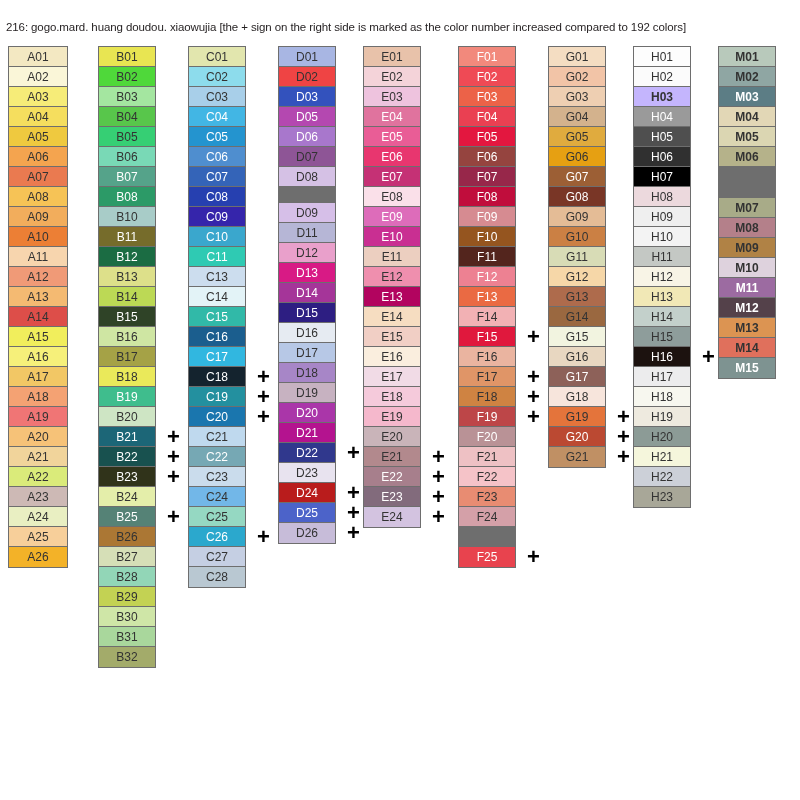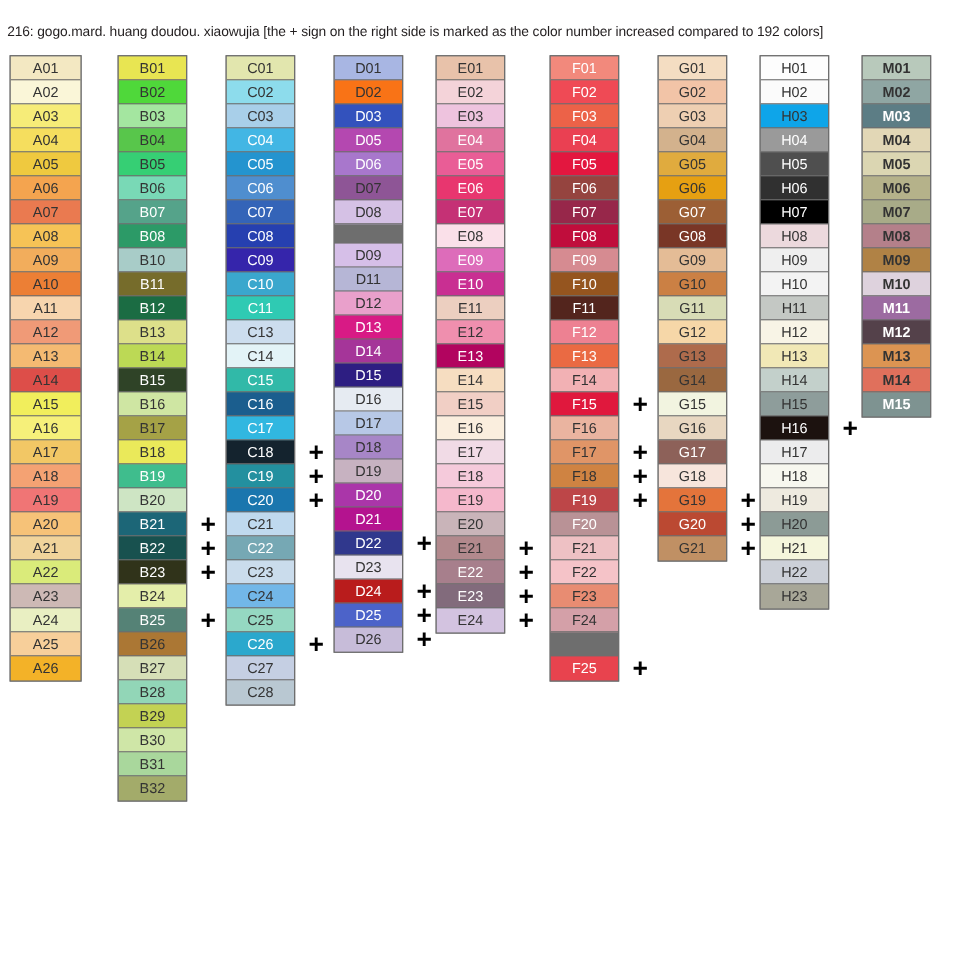--- a/index.html
+++ b/index.html
@@ -159,21 +159,21 @@
         <div class="swatch" style="background: rgb(114, 183, 232); color: rgb(51, 51, 51);">C24</div>
         <div class="swatch" style="background: rgb(149, 216, 194); color: rgb(51, 51, 51);">C25</div>
         <div class="swatch" style="background: rgb(43, 168, 205); color: rgb(255, 255, 255);">C26<span class="plus" style="left: 68px;">+</span></div>
         <div class="swatch" style="background: rgb(197, 207, 227); color: rgb(51, 51, 51);">C27</div>
         <div class="swatch" style="background: rgb(185, 200, 210); color: rgb(51, 51, 51);">C28</div>
       </div>
     </div>
     <div class="column" style="left: 278px; width: 58px;">
       <div class="swatch-stack">
         <div class="swatch" style="background: rgb(168, 182, 227); color: rgb(51, 51, 51);">D01</div>
-        <div class="swatch" style="background: #f97316; color: rgb(51, 51, 51);">D02</div>
+        <div class="swatch" style="background: #ef4444; color: rgb(51, 51, 51);">D02</div>
         <div class="swatch" style="background: rgb(51, 82, 189); color: rgb(255, 255, 255);">D03</div>
         <div class="swatch" style="background: rgb(180, 72, 176); color: rgb(255, 255, 255);">D05</div>
         <div class="swatch" style="background: rgb(168, 119, 204); color: rgb(255, 255, 255);">D06</div>
         <div class="swatch" style="background: rgb(142, 85, 150); color: rgb(51, 51, 51);">D07</div>
         <div class="swatch" style="background: rgb(213, 193, 229); color: rgb(51, 51, 51);">D08</div>
         <div class="swatch" style="background: rgb(214, 191, 232); color: rgb(51, 51, 51); margin-top: 16px;">D09</div>
         <div class="swatch" style="background: rgb(182, 182, 214); color: rgb(51, 51, 51);">D11</div>
         <div class="swatch" style="background: rgb(233, 160, 203); color: rgb(51, 51, 51);">D12</div>
         <div class="swatch" style="background: rgb(216, 26, 133); color: rgb(255, 255, 255);">D13</div>
         <div class="swatch" style="background: rgb(165, 53, 153); color: rgb(255, 255, 255);">D14</div>
@@ -270,21 +270,21 @@
         <div class="swatch" style="background: rgb(247, 229, 220); color: rgb(51, 51, 51);">G18</div>
         <div class="swatch" style="background: rgb(228, 116, 59); color: rgb(51, 51, 51);">G19<span class="plus" style="left: 68px;">+</span></div>
         <div class="swatch" style="background: rgb(187, 73, 50); color: rgb(255, 255, 255);">G20<span class="plus" style="left: 68px;">+</span></div>
         <div class="swatch" style="background: rgb(192, 144, 100); color: rgb(51, 51, 51);">G21<span class="plus" style="left: 68px;">+</span></div>
       </div>
     </div>
     <div class="column" style="left: 633px; width: 58px;">
       <div class="swatch-stack">
         <div class="swatch" style="background: rgb(253, 253, 253); color: rgb(51, 51, 51);">H01</div>
         <div class="swatch" style="background: rgb(251, 251, 251); color: rgb(51, 51, 51);">H02</div>
-        <div class="swatch" style="background: #0ea5e9; color: rgb(51, 51, 51);">H03</div>
+        <div class="swatch" style="background: #c4b5fd; color: rgb(51, 51, 51); font-weight: bold;">H03</div>
         <div class="swatch" style="background: rgb(154, 154, 154); color: rgb(255, 255, 255);">H04</div>
         <div class="swatch" style="background: rgb(79, 79, 79); color: rgb(255, 255, 255);">H05</div>
         <div class="swatch" style="background: rgb(48, 48, 48); color: rgb(255, 255, 255);">H06</div>
         <div class="swatch" style="background: rgb(0, 0, 0); color: rgb(255, 255, 255);">H07</div>
         <div class="swatch" style="background: rgb(236, 217, 221); color: rgb(51, 51, 51);">H08</div>
         <div class="swatch" style="background: rgb(239, 239, 239); color: rgb(51, 51, 51);">H09</div>
         <div class="swatch" style="background: rgb(243, 243, 243); color: rgb(51, 51, 51);">H10</div>
         <div class="swatch" style="background: rgb(196, 200, 196); color: rgb(51, 51, 51);">H11</div>
         <div class="swatch" style="background: rgb(248, 244, 230); color: rgb(51, 51, 51);">H12</div>
         <div class="swatch" style="background: rgb(241, 232, 182); color: rgb(51, 51, 51);">H13</div>
@@ -301,21 +301,21 @@
       </div>
     </div>
     <div class="column" style="left: 718px; width: 58px; font-weight: bold;">
       <div class="swatch-stack">
         <div class="swatch" style="background: rgb(184, 201, 187); color: rgb(51, 51, 51);">M01</div>
         <div class="swatch" style="background: rgb(143, 166, 163); color: rgb(51, 51, 51);">M02</div>
         <div class="swatch" style="background: rgb(92, 125, 133); color: rgb(255, 255, 255);">M03</div>
         <div class="swatch" style="background: rgb(226, 215, 182); color: rgb(51, 51, 51);">M04</div>
         <div class="swatch" style="background: rgb(219, 214, 178); color: rgb(51, 51, 51);">M05</div>
         <div class="swatch" style="background: rgb(181, 178, 138); color: rgb(51, 51, 51);">M06</div>
-        <div class="swatch" style="background: rgb(168, 171, 136); color: rgb(51, 51, 51);">M07</div>
+        <div class="swatch" style="background: rgb(168, 171, 136); color: rgb(51, 51, 51); margin-top: 31px;">M07</div>
         <div class="swatch" style="background: rgb(180, 128, 138); color: rgb(51, 51, 51);">M08</div>
         <div class="swatch" style="background: rgb(176, 130, 69); color: rgb(51, 51, 51);">M09</div>
         <div class="swatch" style="background: rgb(222, 210, 221); color: rgb(51, 51, 51);">M10</div>
         <div class="swatch" style="background: rgb(156, 107, 161); color: rgb(255, 255, 255);">M11</div>
         <div class="swatch" style="background: rgb(84, 65, 74); color: rgb(255, 255, 255);">M12</div>
         <div class="swatch" style="background: rgb(220, 148, 82); color: rgb(51, 51, 51);">M13</div>
         <div class="swatch" style="background: rgb(224, 112, 92); color: rgb(51, 51, 51);">M14</div>
         <div class="swatch" style="background: rgb(126, 147, 145); color: rgb(255, 255, 255);">M15</div>
       </div>
     </div>

